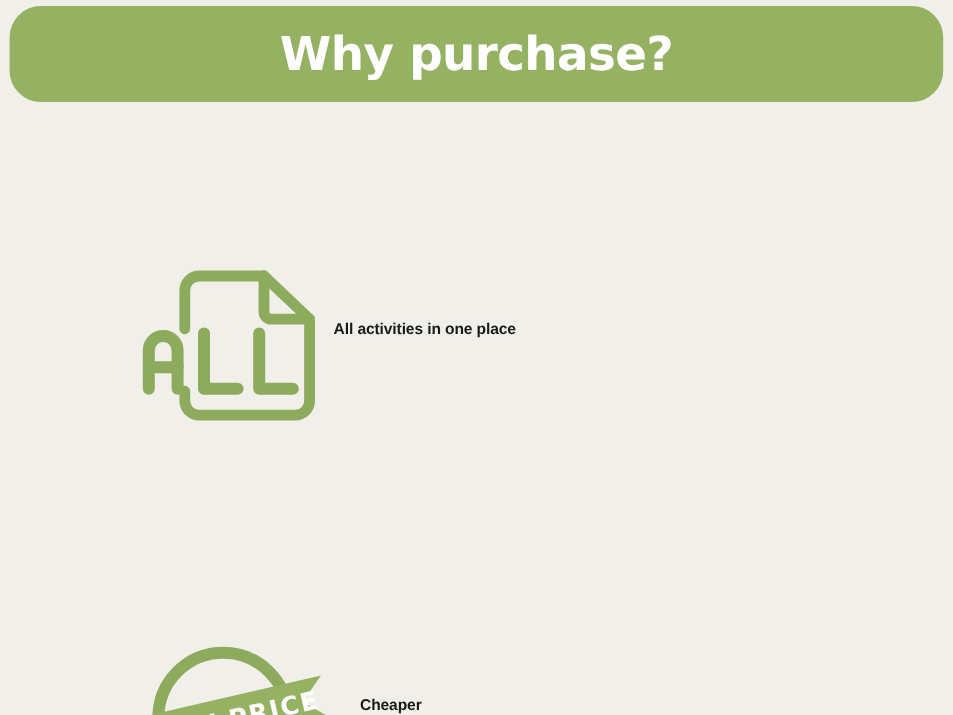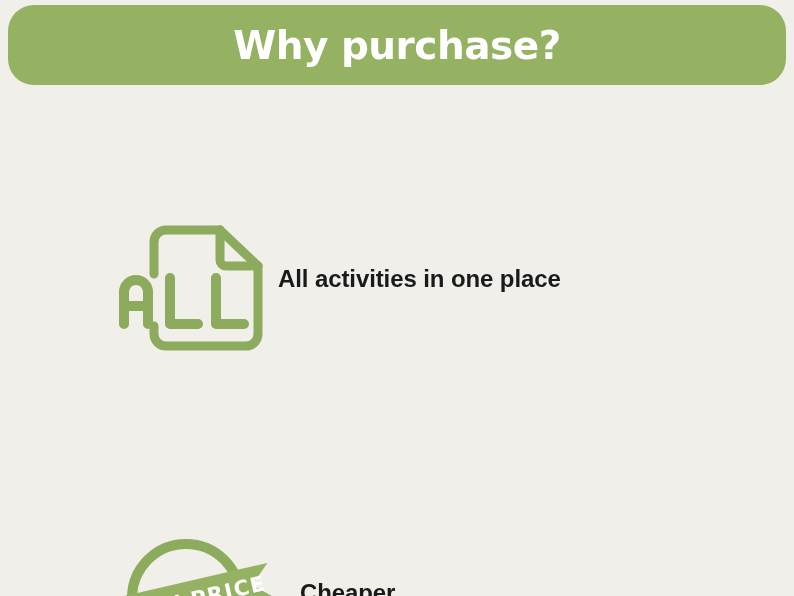--- a/index.html
+++ b/index.html
@@ -51,21 +51,21 @@
     display: block;
   }
   .feature-icon {
     position: absolute;
     display: block;
   }
   .feature-label {
     position: absolute;
     color: #1a1a1a;
     font-family: "Liberation Sans", sans-serif;
-    font-size: 24px;
+    font-size: 13px;
     font-weight: bold;
     letter-spacing: -0.1px;
     white-space: nowrap;
     line-height: 1;
   }
 
   
   #row-all            { left: 0;   top: 104px; width: 794px; height: 152px; }
   #icon-all-document  { left: 112px; top: 112px; width: 156px; height: 144px; }
   #label-all          { left: 278px; top: 163px; }

